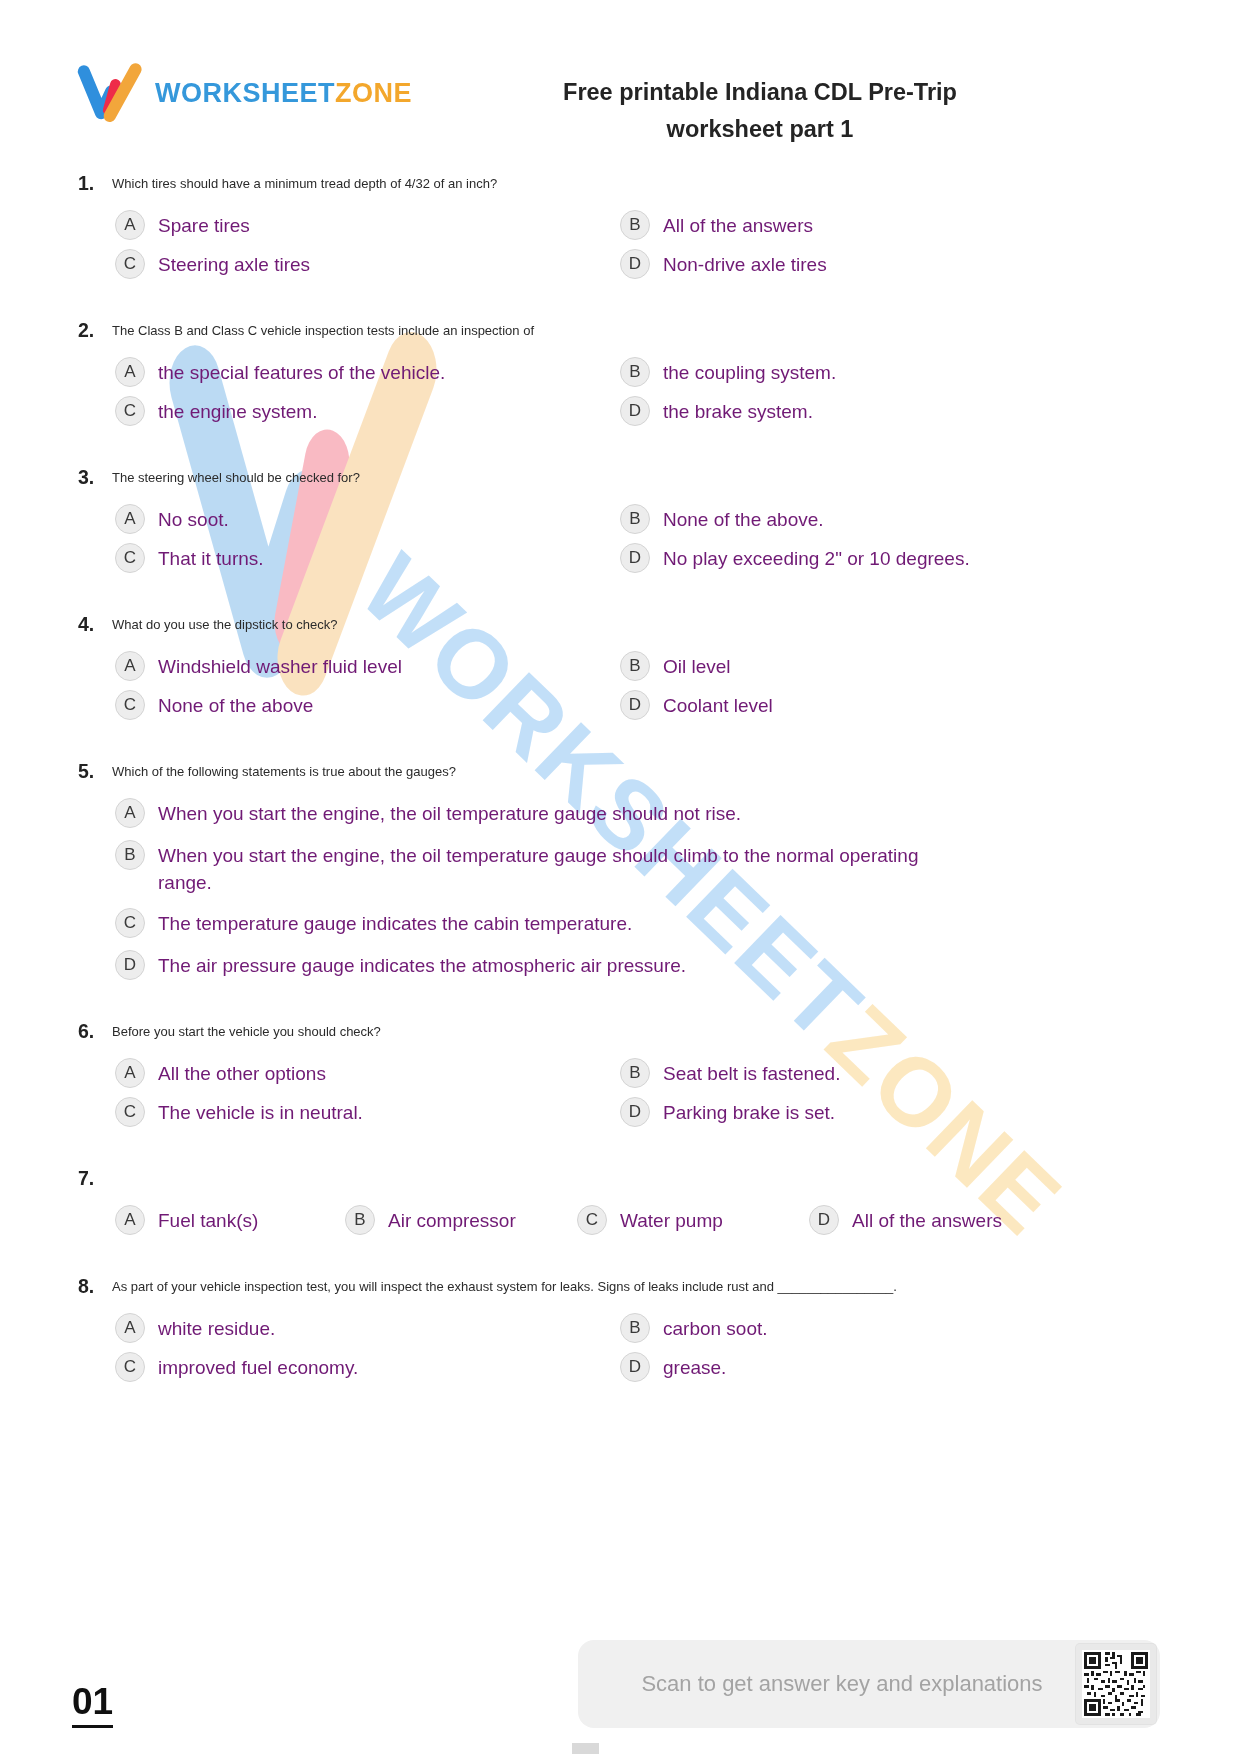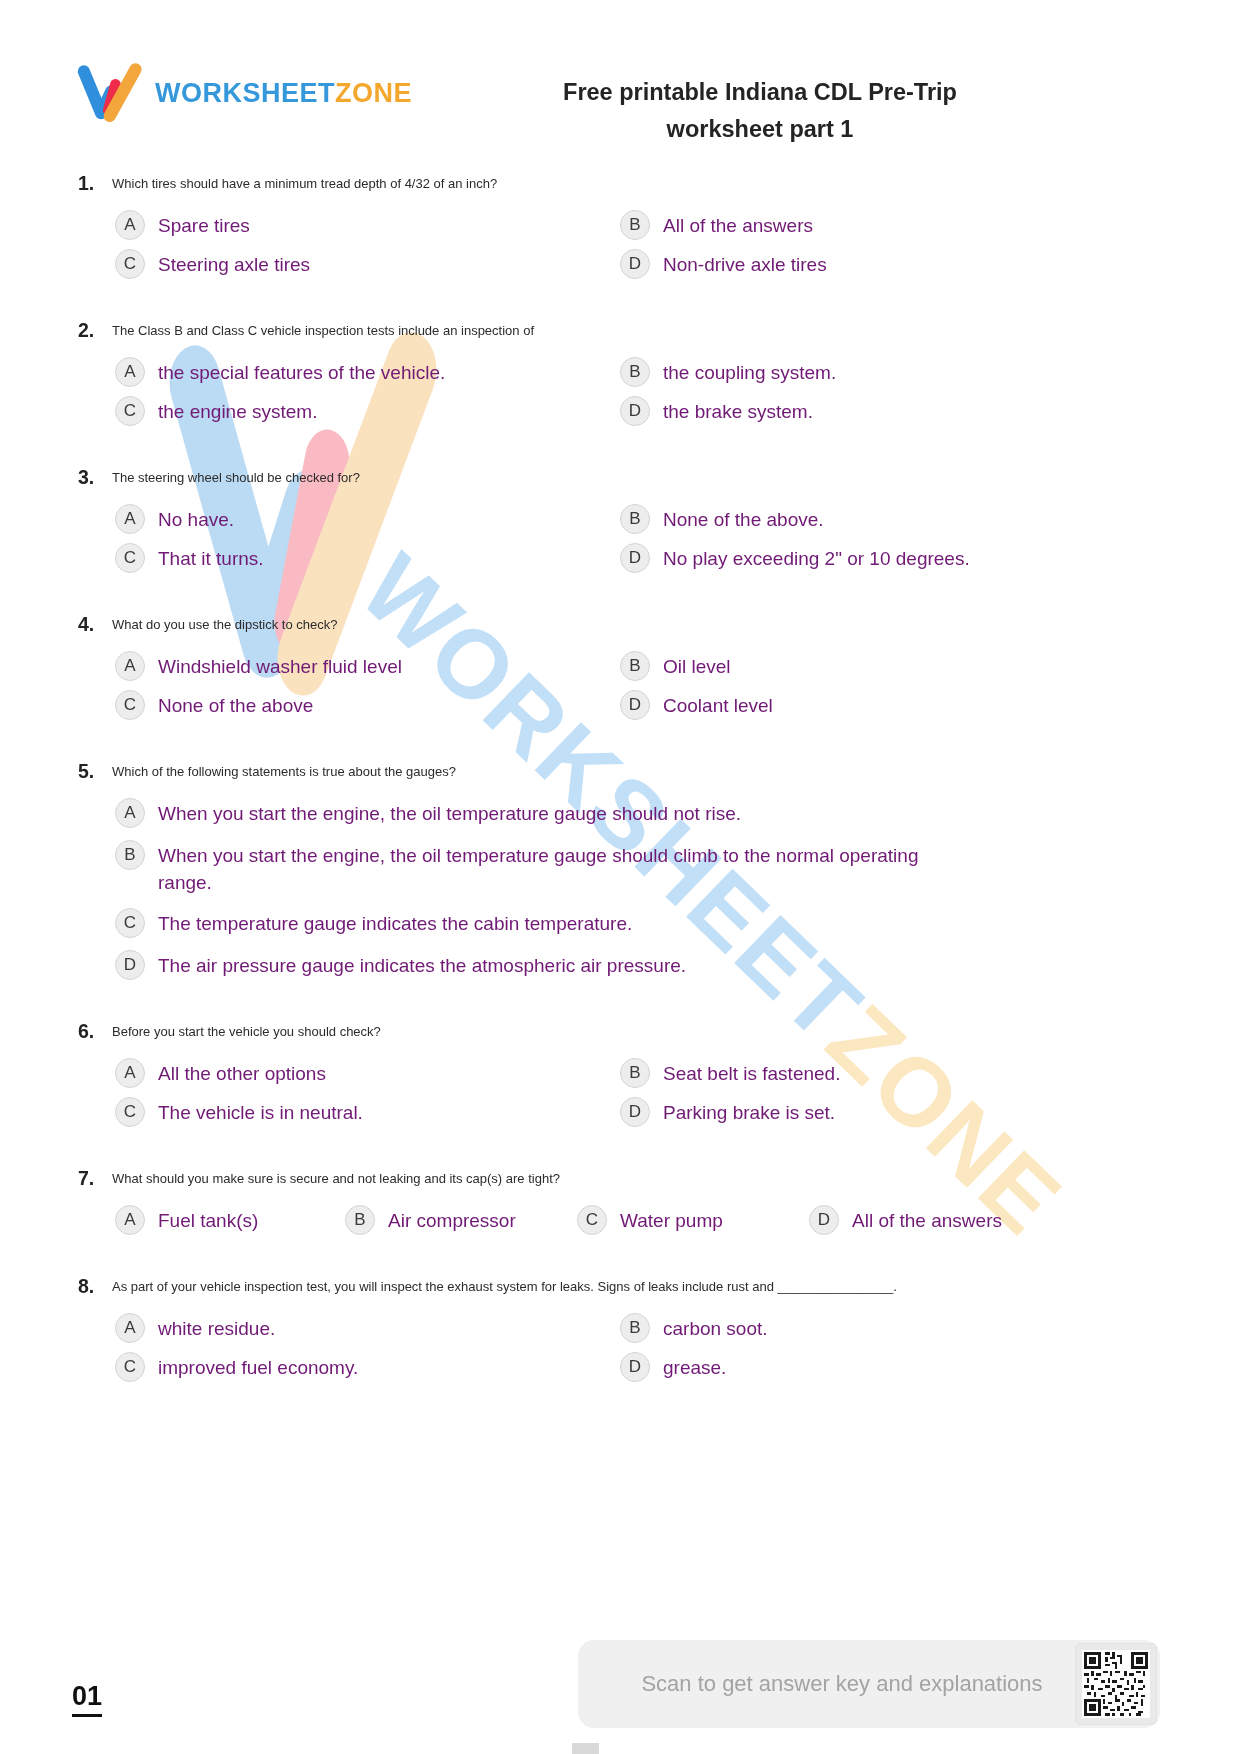--- a/index.html
+++ b/index.html
@@ -45,21 +45,21 @@
   .badge{
     box-sizing:border-box;flex:0 0 30px;width:30px;height:30px;border-radius:50%;
     background:#ededed;border:1px solid #d4d4d4;display:flex;align-items:center;
     justify-content:center;font-size:17px;color:#3a3a3a;
   }
   .opt-label{font-size:19px;color:#701a75;line-height:27px;}
   .cols-1 .opt-label{max-width:810px;padding-top:2px;}
 
   
   .page-num{
-    position:absolute;left:72px;top:1682px;font-size:27px;font-weight:700;color:#101010;
+    position:absolute;left:72px;top:1682px;font-size:37px;font-weight:700;color:#101010;
     border-bottom:3px solid #101010;padding-bottom:2px;line-height:1.1;
   }
   .scan-box{
     position:absolute;left:578px;top:1640px;width:582px;height:88px;background:#f0f0f0;
     border-radius:16px;display:flex;align-items:center;
   }
   .scan-text{flex:1;text-align:center;font-size:22px;color:#a3a3a3;padding-left:30px;}
   .qr-panel{
     width:80px;height:80px;background:#e9e9e9;border-radius:4px;margin-right:4px;
     display:flex;align-items:center;justify-content:center;box-shadow:0 0 0 1px #e2e2e2;
@@ -147,21 +147,21 @@
     </div>
 
     <div class="question">
       <div class="q-head">
         <span class="q-num">3.</span>
         <span class="q-text">The steering wheel should be checked for?</span>
       </div>
       <div class="options cols-2">
         <div class="option">
           <span class="badge">A</span>
-          <span class="opt-label">No have.</span>
+          <span class="opt-label">No soot.</span>
         </div>
         <div class="option">
           <span class="badge">B</span>
           <span class="opt-label">None of the above.</span>
         </div>
         <div class="option">
           <span class="badge">C</span>
           <span class="opt-label">That it turns.</span>
         </div>
         <div class="option">
@@ -242,21 +242,20 @@
         <div class="option">
           <span class="badge">D</span>
           <span class="opt-label">Parking brake is set.</span>
         </div>
       </div>
     </div>
 
     <div class="question">
       <div class="q-head">
         <span class="q-num">7.</span>
-        <span class="q-text">What should you make sure is secure and not leaking and its cap(s) are tight?</span>
       </div>
       <div class="options cols-4">
         <div class="option">
           <span class="badge">A</span>
           <span class="opt-label">Fuel tank(s)</span>
         </div>
         <div class="option">
           <span class="badge">B</span>
           <span class="opt-label">Air compressor</span>
         </div>

